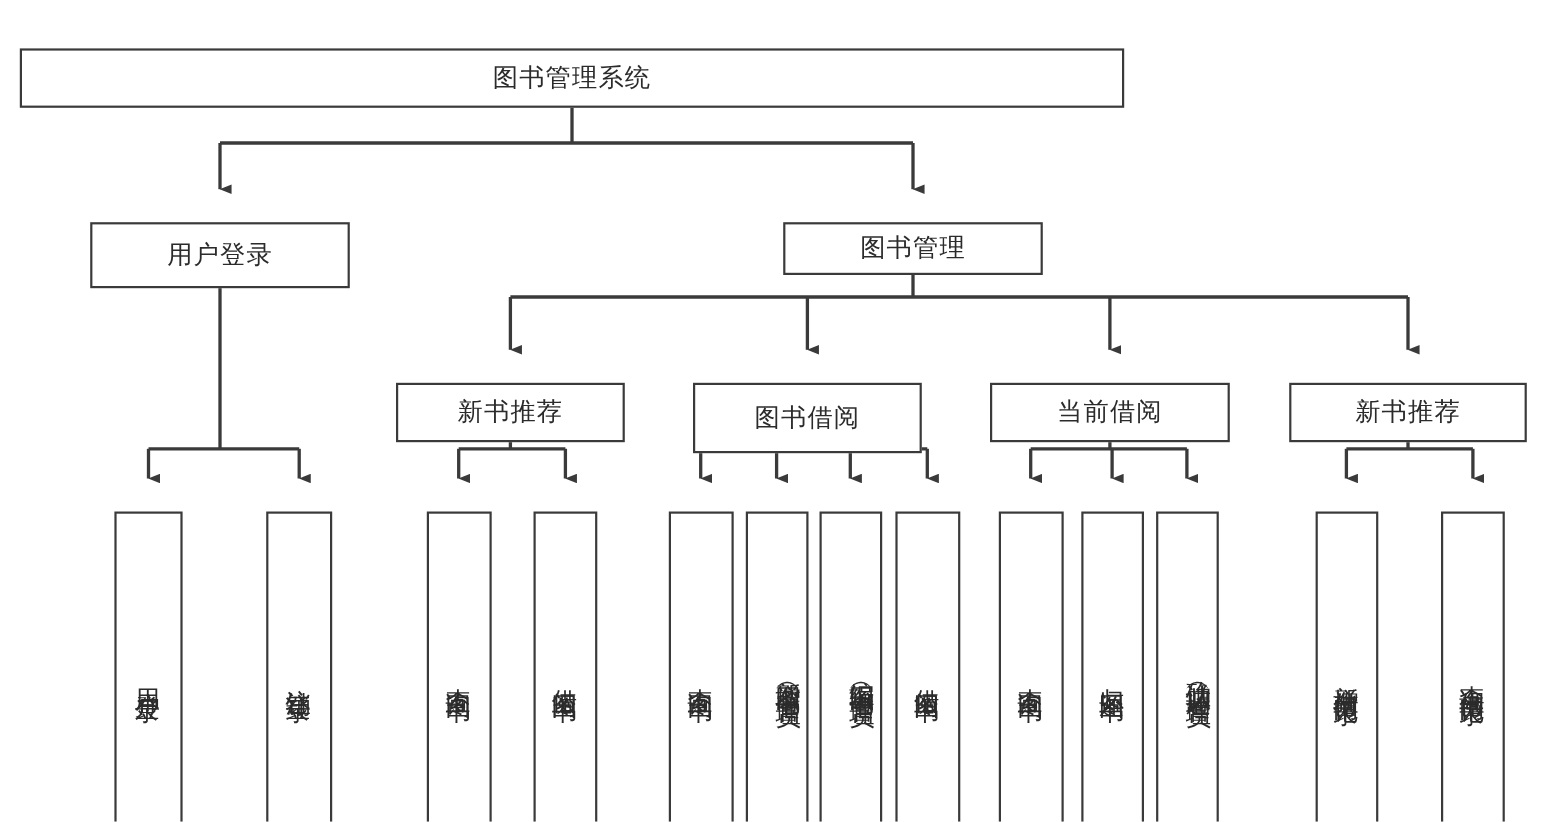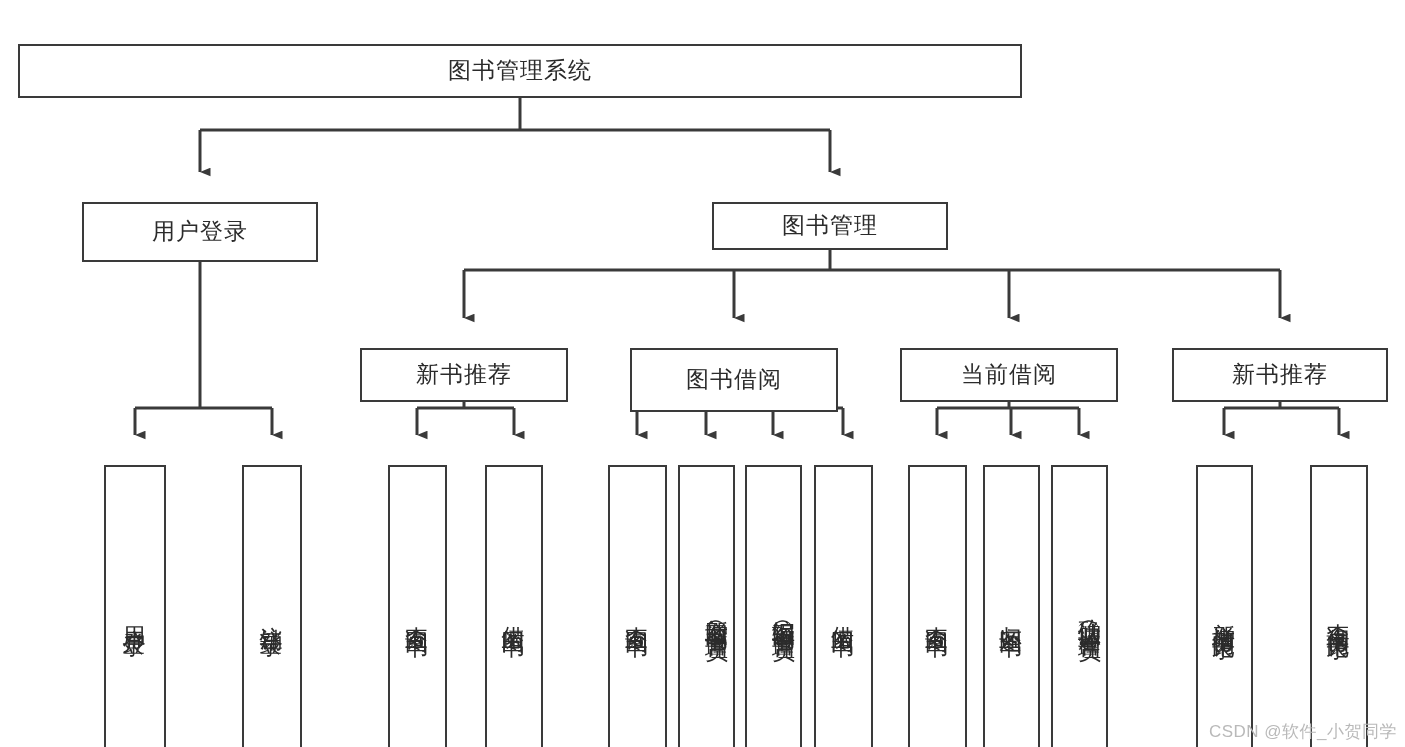--- a/index.html
+++ b/index.html
@@ -174,14 +174,13 @@
         <span class="node-label">确认归还（管理员）</span>
       </div>
       <div class="node-box vertical" style="left: 1196px; top: 435px; width: 57px; height: 298px;">
         <span class="node-label">新增借阅记录</span>
       </div>
       <div class="node-box vertical" style="left: 1310px; top: 435px; width: 58px; height: 298px;">
         <span class="node-label">查询借阅记录</span>
       </div>
     </div>
 
-  <div id="watermark">CSDN @软件_小贺同学</div>
 </div>
 
 </body></html>

